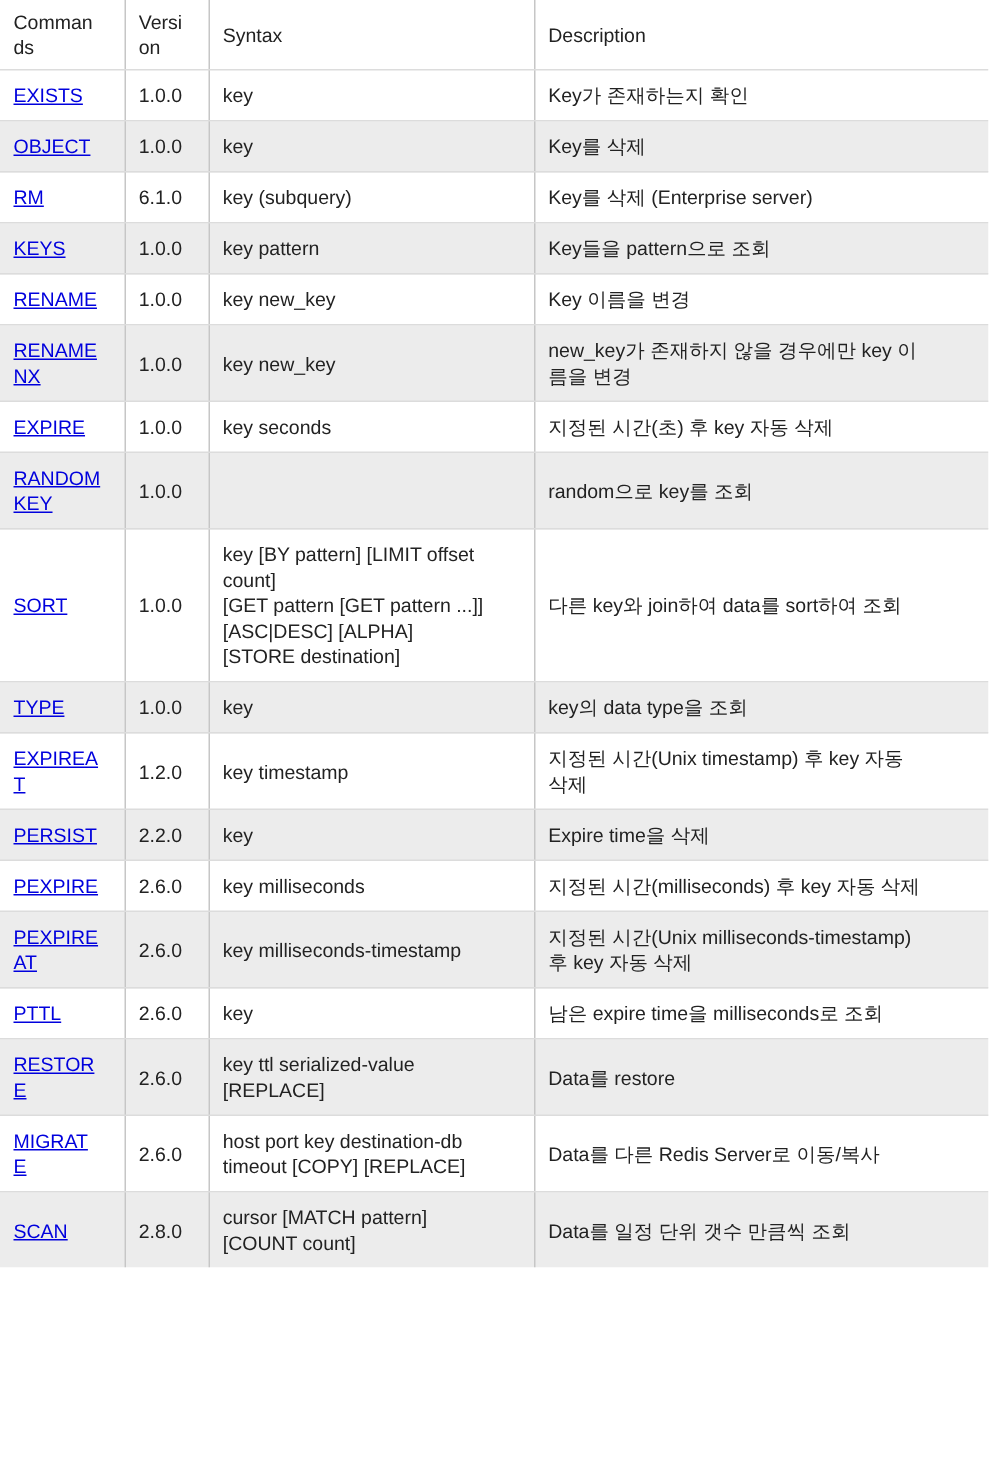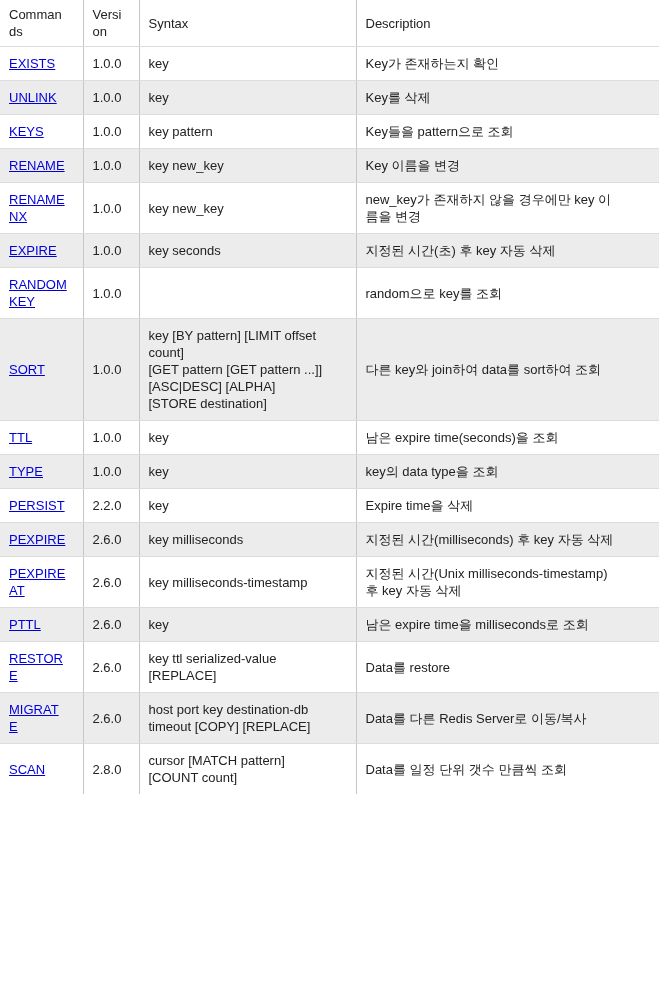--- a/index.html
+++ b/index.html
@@ -76,24 +76,30 @@
       </tr>
     </thead>
     <tbody>
         <tr>
     <td class="cell-command"><a href="#">EXISTS</a></td>
     <td class="cell-version col-center">1.0.0</td>
     <td class="cell-syntax">key</td>
     <td class="cell-description">Key가 존재하는지 확인</td>
   </tr>
         <tr>
-    <td class="cell-command"><a href="#">UNLINK</a></td>
+    <td class="cell-command"><a href="#">OBJECT</a></td>
     <td class="cell-version col-center">1.0.0</td>
     <td class="cell-syntax">key</td>
     <td class="cell-description">Key를 삭제</td>
+  </tr>
+        <tr>
+    <td class="cell-command"><a href="#">RM</a></td>
+    <td class="cell-version col-center">6.1.0</td>
+    <td class="cell-syntax">key (subquery)</td>
+    <td class="cell-description">Key를 삭제 (Enterprise server)</td>
   </tr>
         <tr>
     <td class="cell-command"><a href="#">KEYS</a></td>
     <td class="cell-version col-center">1.0.0</td>
     <td class="cell-syntax">key pattern</td>
     <td class="cell-description">Key들을 pattern으로 조회</td>
   </tr>
         <tr>
     <td class="cell-command"><a href="#">RENAME</a></td>
     <td class="cell-version col-center">1.0.0</td>
@@ -125,30 +131,32 @@
     <td class="cell-command"><a href="#">SORT</a></td>
     <td class="cell-version col-center">1.0.0</td>
     <td class="cell-syntax">key [BY pattern] [LIMIT offset
 count]
 [GET pattern [GET pattern ...]]
 [ASC|DESC] [ALPHA]
 [STORE destination]</td>
     <td class="cell-description">다른 key와 join하여 data를 sort하여 조회</td>
   </tr>
         <tr>
-    <td class="cell-command"><a href="#">TTL</a></td>
-    <td class="cell-version col-center">1.0.0</td>
-    <td class="cell-syntax">key</td>
-    <td class="cell-description">남은 expire time(seconds)을 조회</td>
-  </tr>
-        <tr>
     <td class="cell-command"><a href="#">TYPE</a></td>
     <td class="cell-version col-center">1.0.0</td>
     <td class="cell-syntax">key</td>
     <td class="cell-description">key의 data type을 조회</td>
+  </tr>
+        <tr>
+    <td class="cell-command"><a href="#">EXPIREA
+T</a></td>
+    <td class="cell-version col-center">1.2.0</td>
+    <td class="cell-syntax">key timestamp</td>
+    <td class="cell-description">지정된 시간(Unix timestamp) 후 key 자동
+삭제</td>
   </tr>
         <tr>
     <td class="cell-command"><a href="#">PERSIST</a></td>
     <td class="cell-version col-center">2.2.0</td>
     <td class="cell-syntax">key</td>
     <td class="cell-description">Expire time을 삭제</td>
   </tr>
         <tr>
     <td class="cell-command"><a href="#">PEXPIRE</a></td>
     <td class="cell-version col-center">2.6.0</td>

